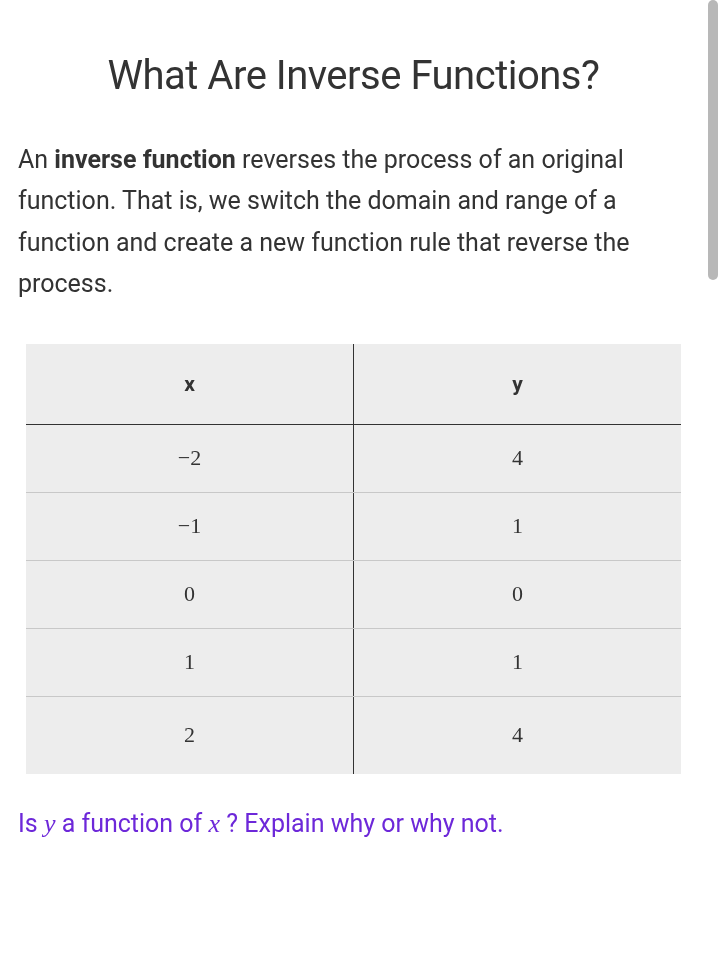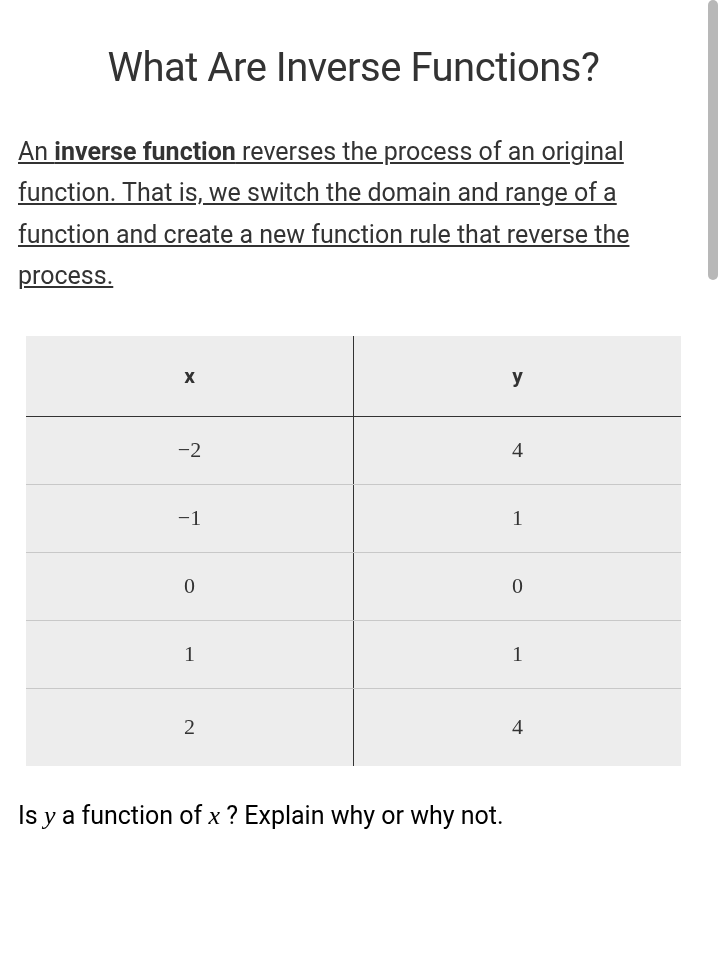--- a/index.html
+++ b/index.html
@@ -22,32 +22,31 @@
     
     .top-spacer {
       height: 20px;
     }
     
     h1 {
       font-size: 40px;
       font-weight: 400;
       color: #333;
       text-align: center;
-      margin-top: 24px;
+      margin-top: 32px;
       margin-bottom: 40px;
       letter-spacing: -0.5px;
     }
     
     .body-text {
       font-size: 25px;
       line-height: 1.65;
       color: #333;
       margin-bottom: 40px;
       font-weight: 400;
-      text-decoration: underline;
     }
     
     .body-text strong {
       font-weight: 700;
     }
     
     .table-wrap {
       margin: 0 8px 30px 8px;
     }
     
@@ -84,21 +83,21 @@
     }
     
     tr:last-child td {
       border-bottom: none;
       height: 78px;
     }
     
     .question {
       font-size: 25px;
       line-height: 1.5;
-      color: #000000;
+      color: #6d28d9;
       margin-bottom: 8px;
     }
     
     .math-var {
       font-family: Georgia, "Times New Roman", serif;
       font-style: italic;
       font-size: 26px;
     }
     
     .scrollbar {

